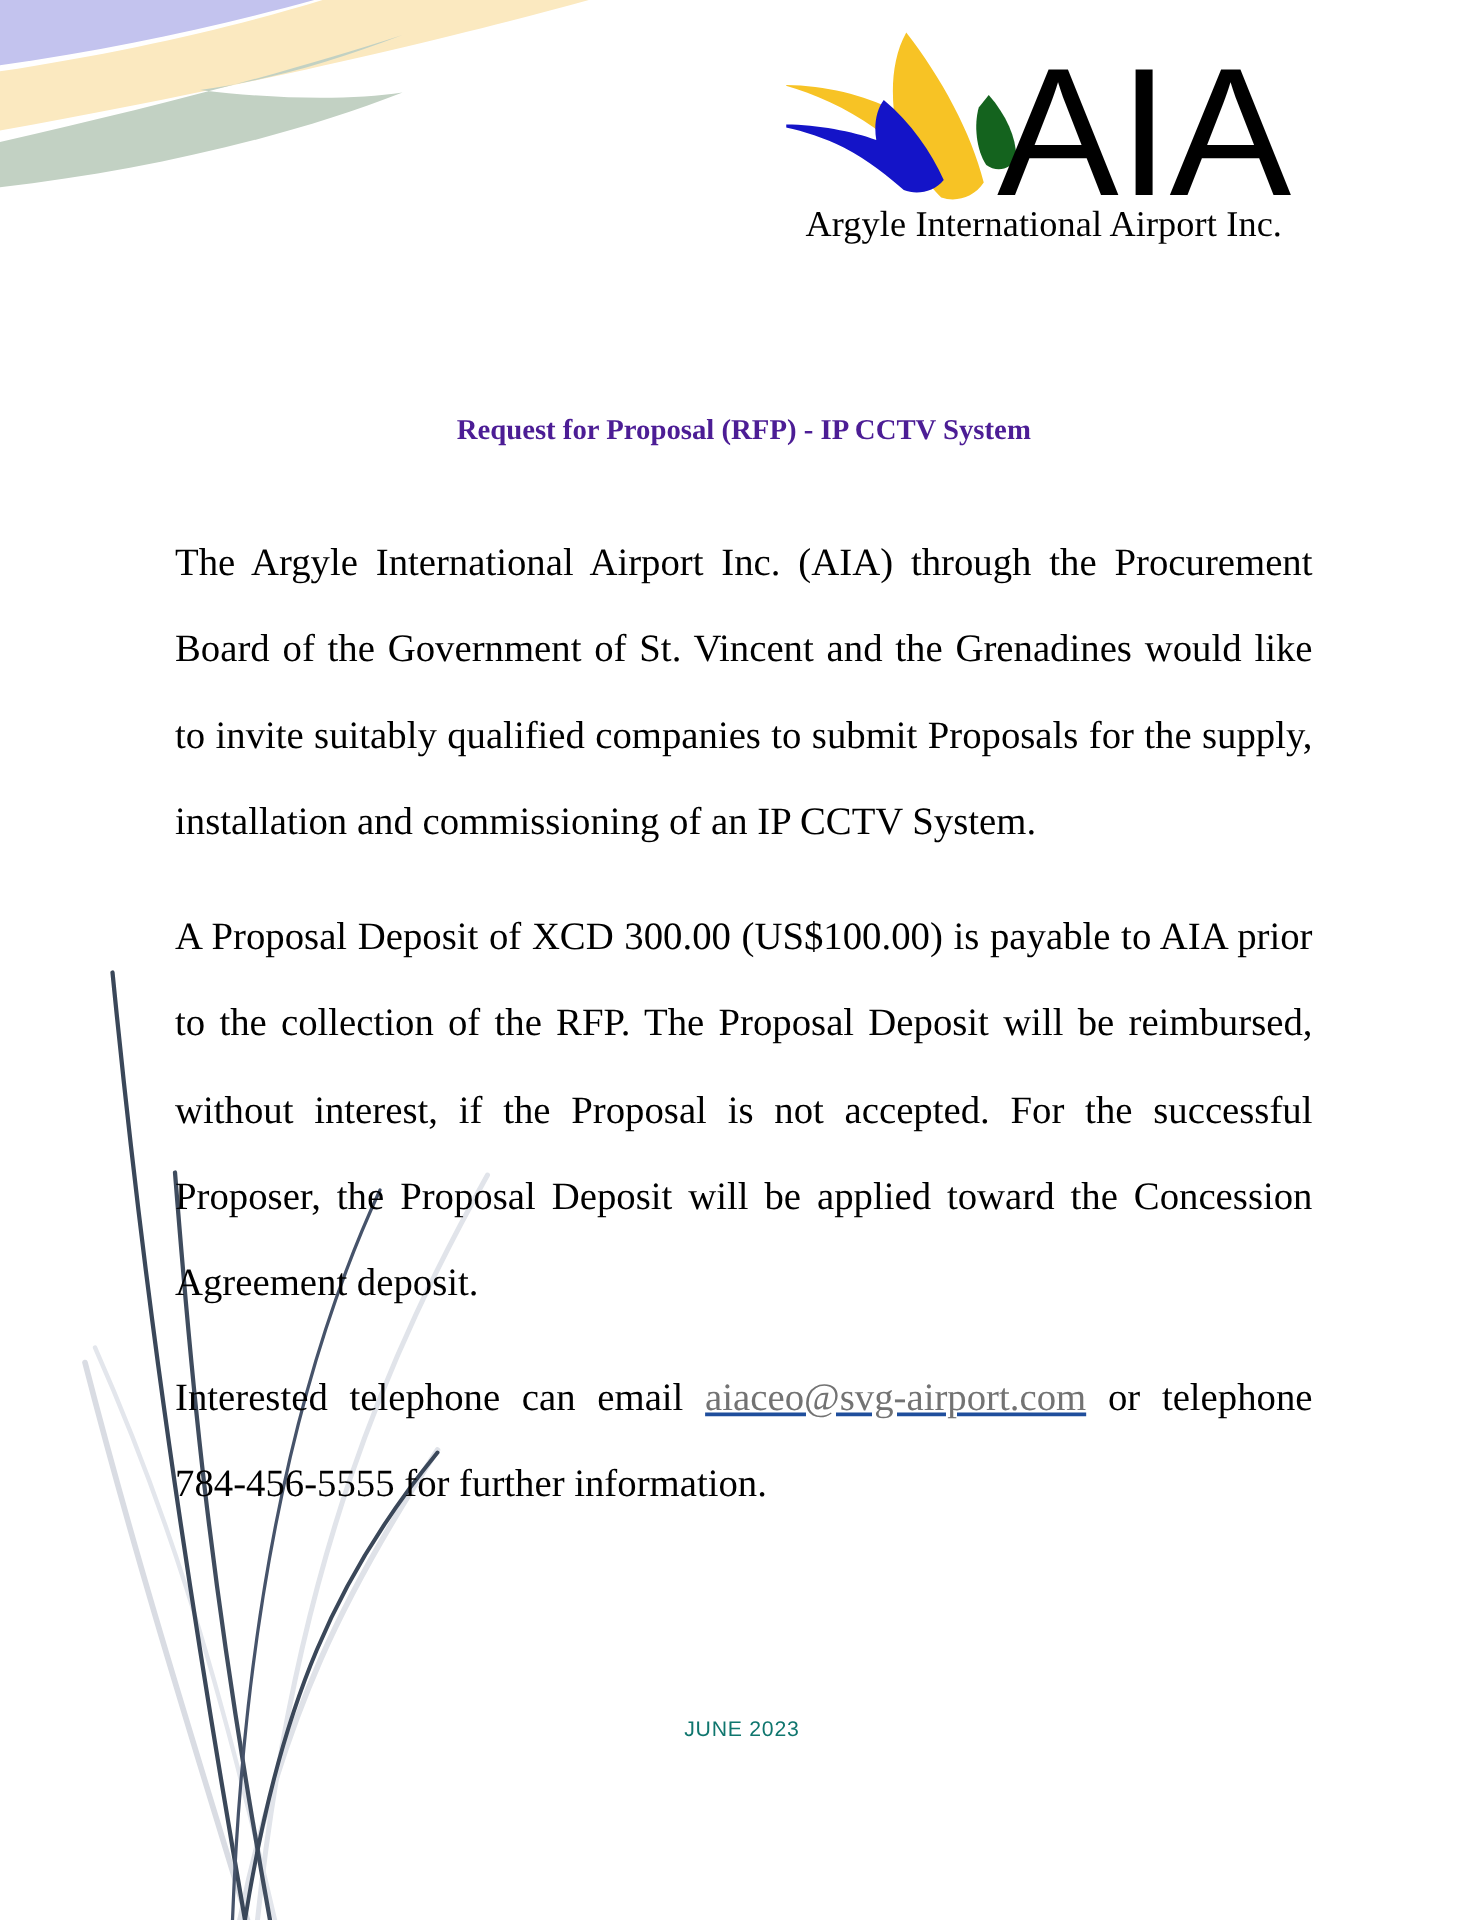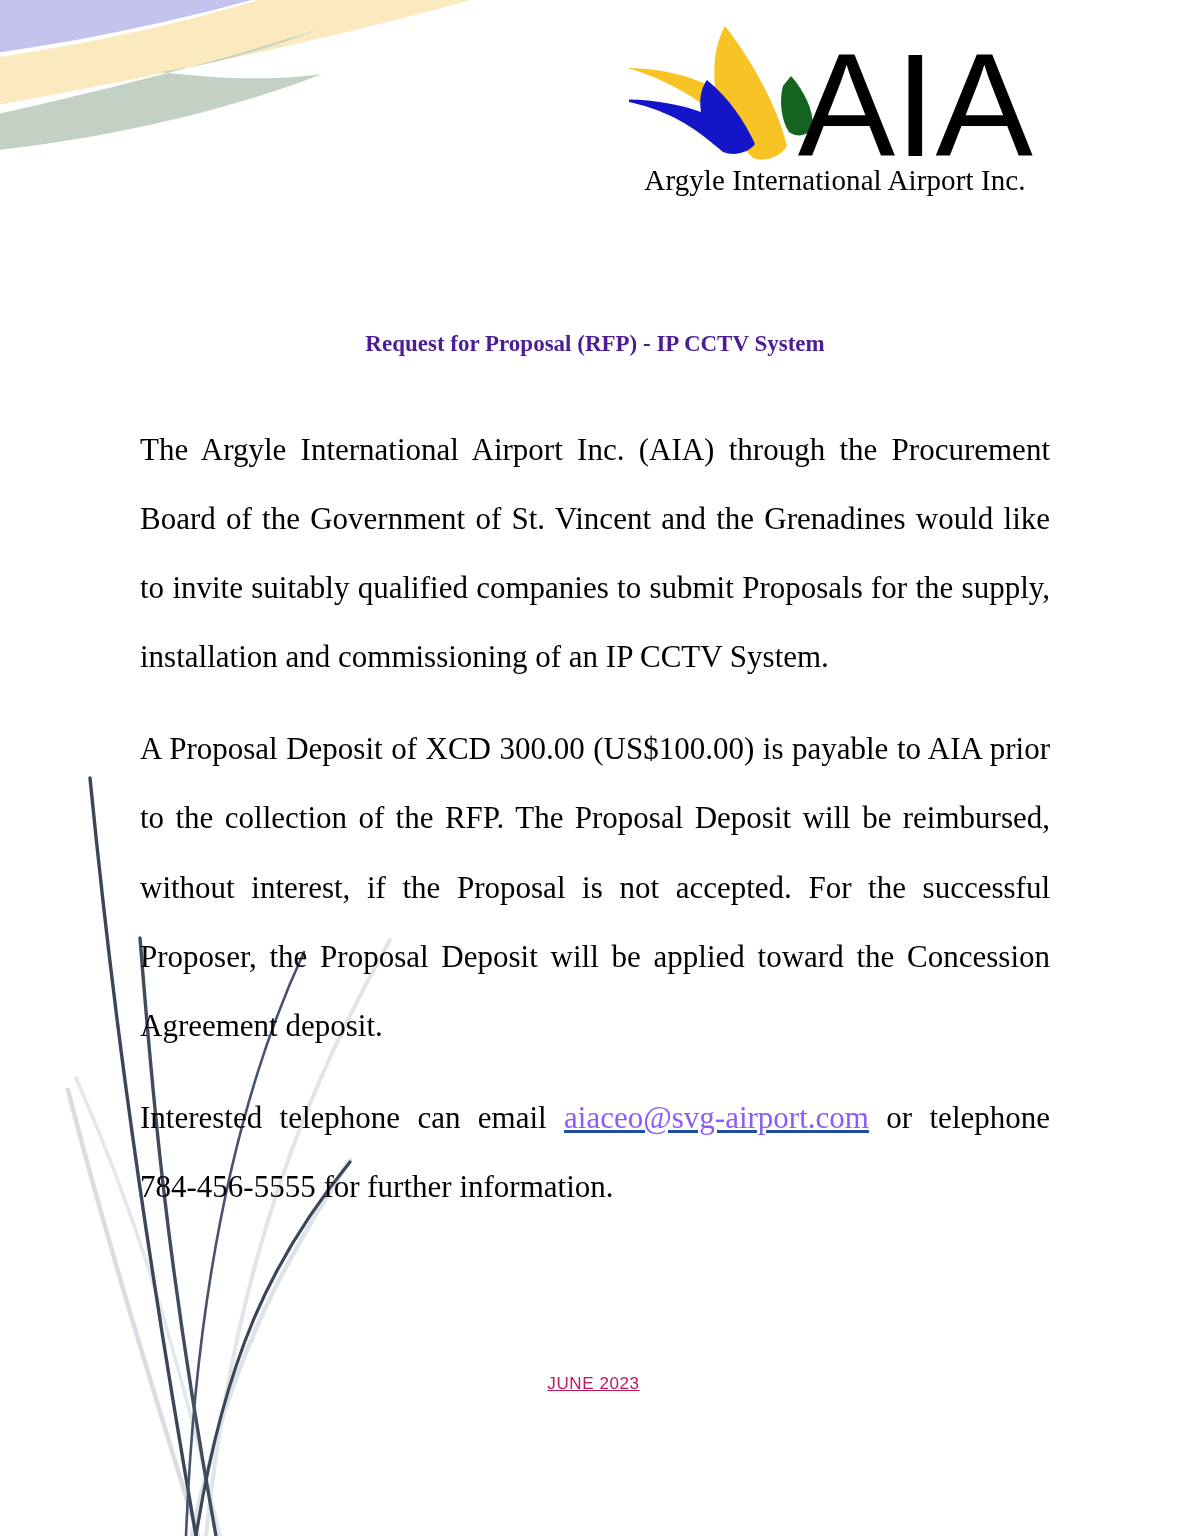--- a/index.html
+++ b/index.html
@@ -85,40 +85,39 @@
     font-size: 31px;
     color: #000000;
     text-align: justify;
     text-justify: inter-word;
     line-height: 2.23;
     margin: 0 0 23px 0;
   }
   .para:last-of-type { margin-bottom: 0; }
   .bold { font-weight: normal; }
   .email-link {
-    color: #8b5cf6;
+    color: #737373;
     text-decoration: underline;
     text-decoration-color: #1f4e9c;
     text-underline-offset: 2px;
   }
 
   
   #footer {
     position: absolute;
     left: 0;
     top: 1374px;
     width: 1187px;
     text-align: center;
   }
   #footer-date {
     font-family: "Liberation Sans", sans-serif;
     font-size: 17px;
     letter-spacing: 0.6px;
-    color: #be185d;
-    text-decoration: underline;
+    color: #0f766e;
   }
 </style>
 </head>
 <body>
 
 <div id="page">
 
   <svg id="swoosh" viewBox="0 0 620 210" preserveAspectRatio="none" aria-hidden="true">
 
     <path d="M -20 -20 L 320 -20 C 230 8 110 38 -20 55 Z" fill="#c3c3ee"></path>

